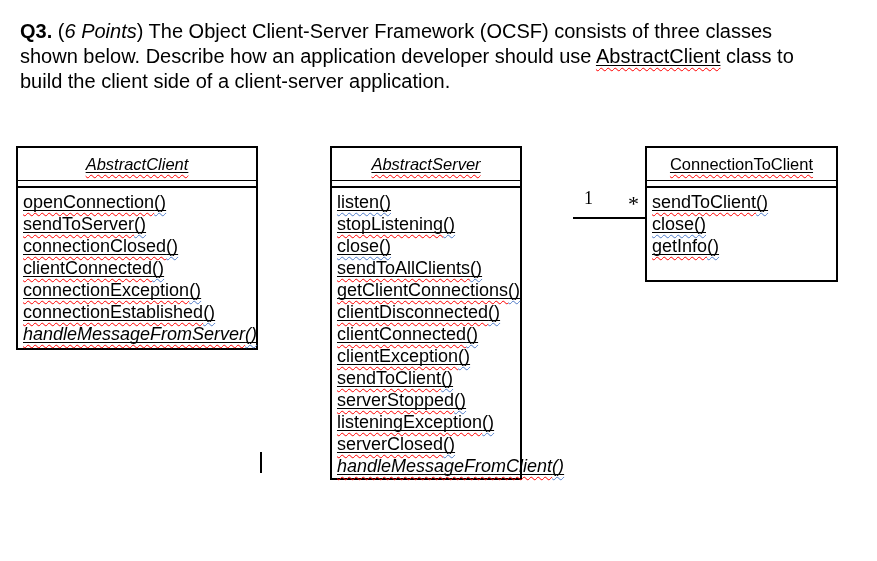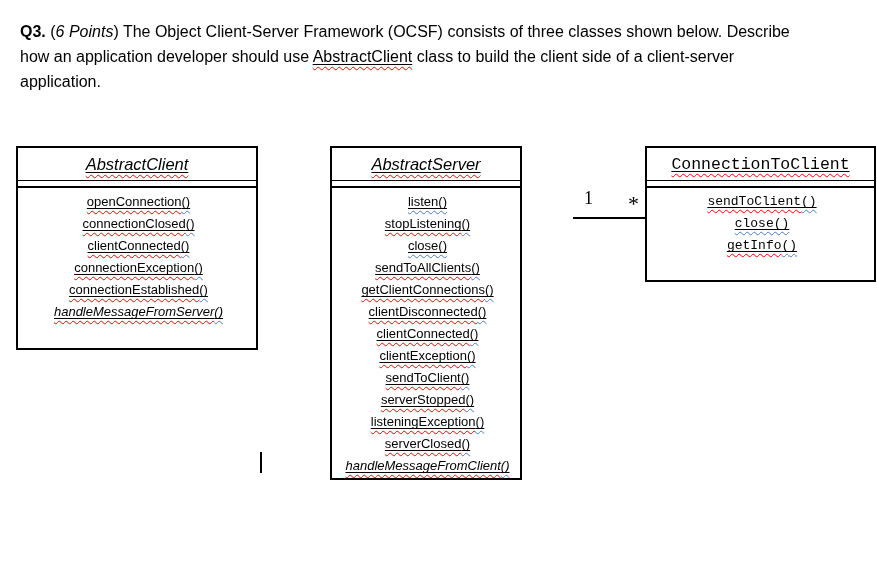--- a/index.html
+++ b/index.html
@@ -13,21 +13,21 @@
     overflow: hidden;
   }
 
   
   .question {
     position: absolute;
     left: 20px;
     top: 19px;
     width: 792px;
     margin: 0;
-    font-size: 16px;
+    font-size: 20px;
     line-height: 25px;
   }
   .b  { font-weight: bold; }
   .it { font-style: italic; }
 
   
   .u-solid {
     text-decoration-line: underline;
     text-decoration-style: solid;
     text-decoration-color: var(--ink, #000);
@@ -48,42 +48,41 @@
 
   
   .uml-class {
     position: absolute;
     box-sizing: border-box;
     border: 2px solid var(--ink, #000);
     background: #ffffff;
   }
   #box-abstract-client      { left: 16px;  top: 146px; width: 242px; height: 204px; }
   #box-abstract-server      { left: 330px; top: 146px; width: 192px; height: 334px; }
-  #box-connection-to-client { left: 645px; top: 146px; width: 231px; height: 136px; font-family: Liberation Mono, monospace; }
+  #box-connection-to-client { left: 645px; top: 146px; width: 193px; height: 136px; }
 
   .uml-title {
     height: 32px;
     line-height: 33px;
     text-align: center;
     font-size: 16.5px;
     border-bottom: 1px solid var(--ink, #000);
     white-space: nowrap;
     overflow: hidden;
   }
   .uml-attrs {
     height: 5px;
     border-bottom: 2px solid var(--ink, #000);
   }
   .uml-methods { padding: 3px 2px 0 5px; }
   .uml-method {
     height: 22px;
     line-height: 22px;
-    font-size: 13px;
+    font-size: 18px;
     white-space: nowrap;
-    text-align: center;
   }
 
   
   .assoc-line {
     position: absolute;
     left: 573px; top: 217px;
     width: 72px; height: 2px;
     background: var(--ink, #000);
   }
   .mult {
@@ -107,20 +106,21 @@
 
 <div class="page">
 
   <p class="question" id="question"><span class="b ">Q3.</span><span> (</span><span class="it ">6 Points</span><span>) The Object Client-Server Framework (OCSF) consists of three classes shown below. Describe how an application developer should use </span><span class="sq-red"><span class="u-solid">AbstractClient</span></span><span> class to build the client side of a client-server application.</span></p>
 
   <div class="uml-class" id="box-abstract-client">
     <div class="uml-title"><span class="sq-red"><span class="u-solid it">AbstractClient</span></span></div>
     <div class="uml-attrs"></div>
     <div class="uml-methods">
         <div class="uml-method"><span class="sq-red"><span class="u-solid">openConnection</span></span><span class="sq-blue"><span class="u-solid">()</span></span></div>
+        <div class="uml-method"><span class="sq-red"><span class="u-solid">sendToServer</span></span><span class="sq-blue"><span class="u-solid">()</span></span></div>
         <div class="uml-method"><span class="sq-red"><span class="u-solid">connectionClosed</span></span><span class="sq-blue"><span class="u-solid">()</span></span></div>
         <div class="uml-method"><span class="sq-red"><span class="u-solid">clientConnected</span></span><span class="sq-blue"><span class="u-solid">()</span></span></div>
         <div class="uml-method"><span class="sq-red"><span class="u-solid">connectionException</span></span><span class="sq-blue"><span class="u-solid">()</span></span></div>
         <div class="uml-method"><span class="sq-red"><span class="u-solid">connectionEstablished</span></span><span class="sq-blue"><span class="u-solid">()</span></span></div>
         <div class="uml-method it"><span class="sq-red"><span class="u-solid">handleMessageFromServer</span></span><span class="sq-blue"><span class="u-solid">()</span></span></div>
       </div>
   </div>
 
   <div class="uml-class" id="box-abstract-server">
     <div class="uml-title"><span class="sq-red"><span class="u-solid it">AbstractServer</span></span></div>

